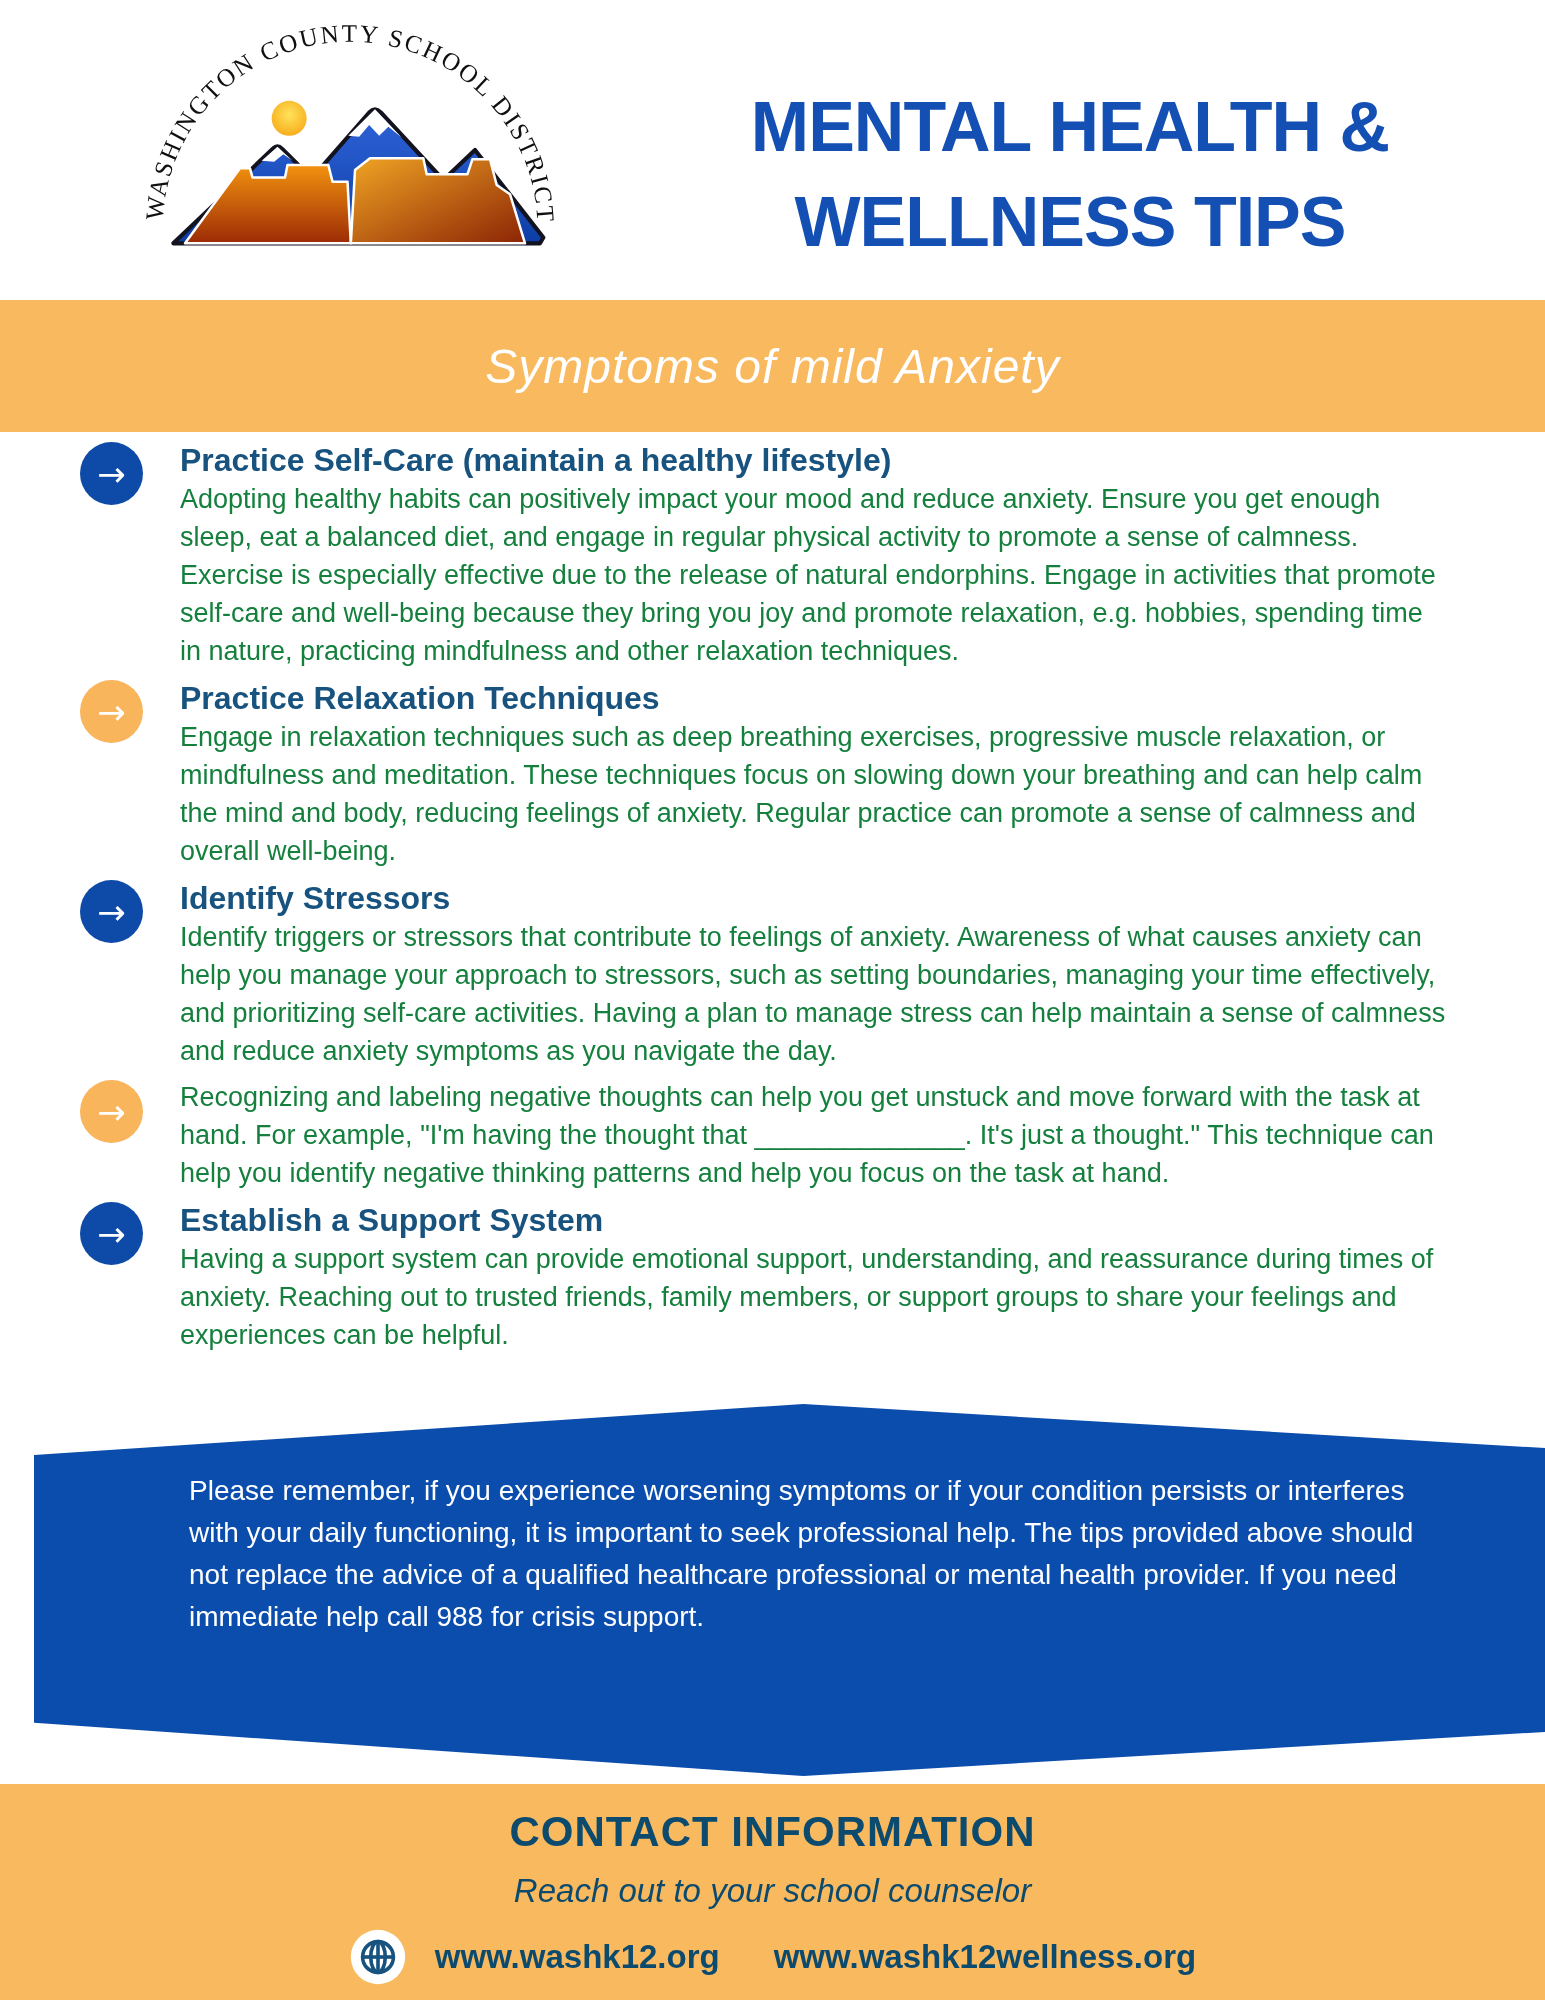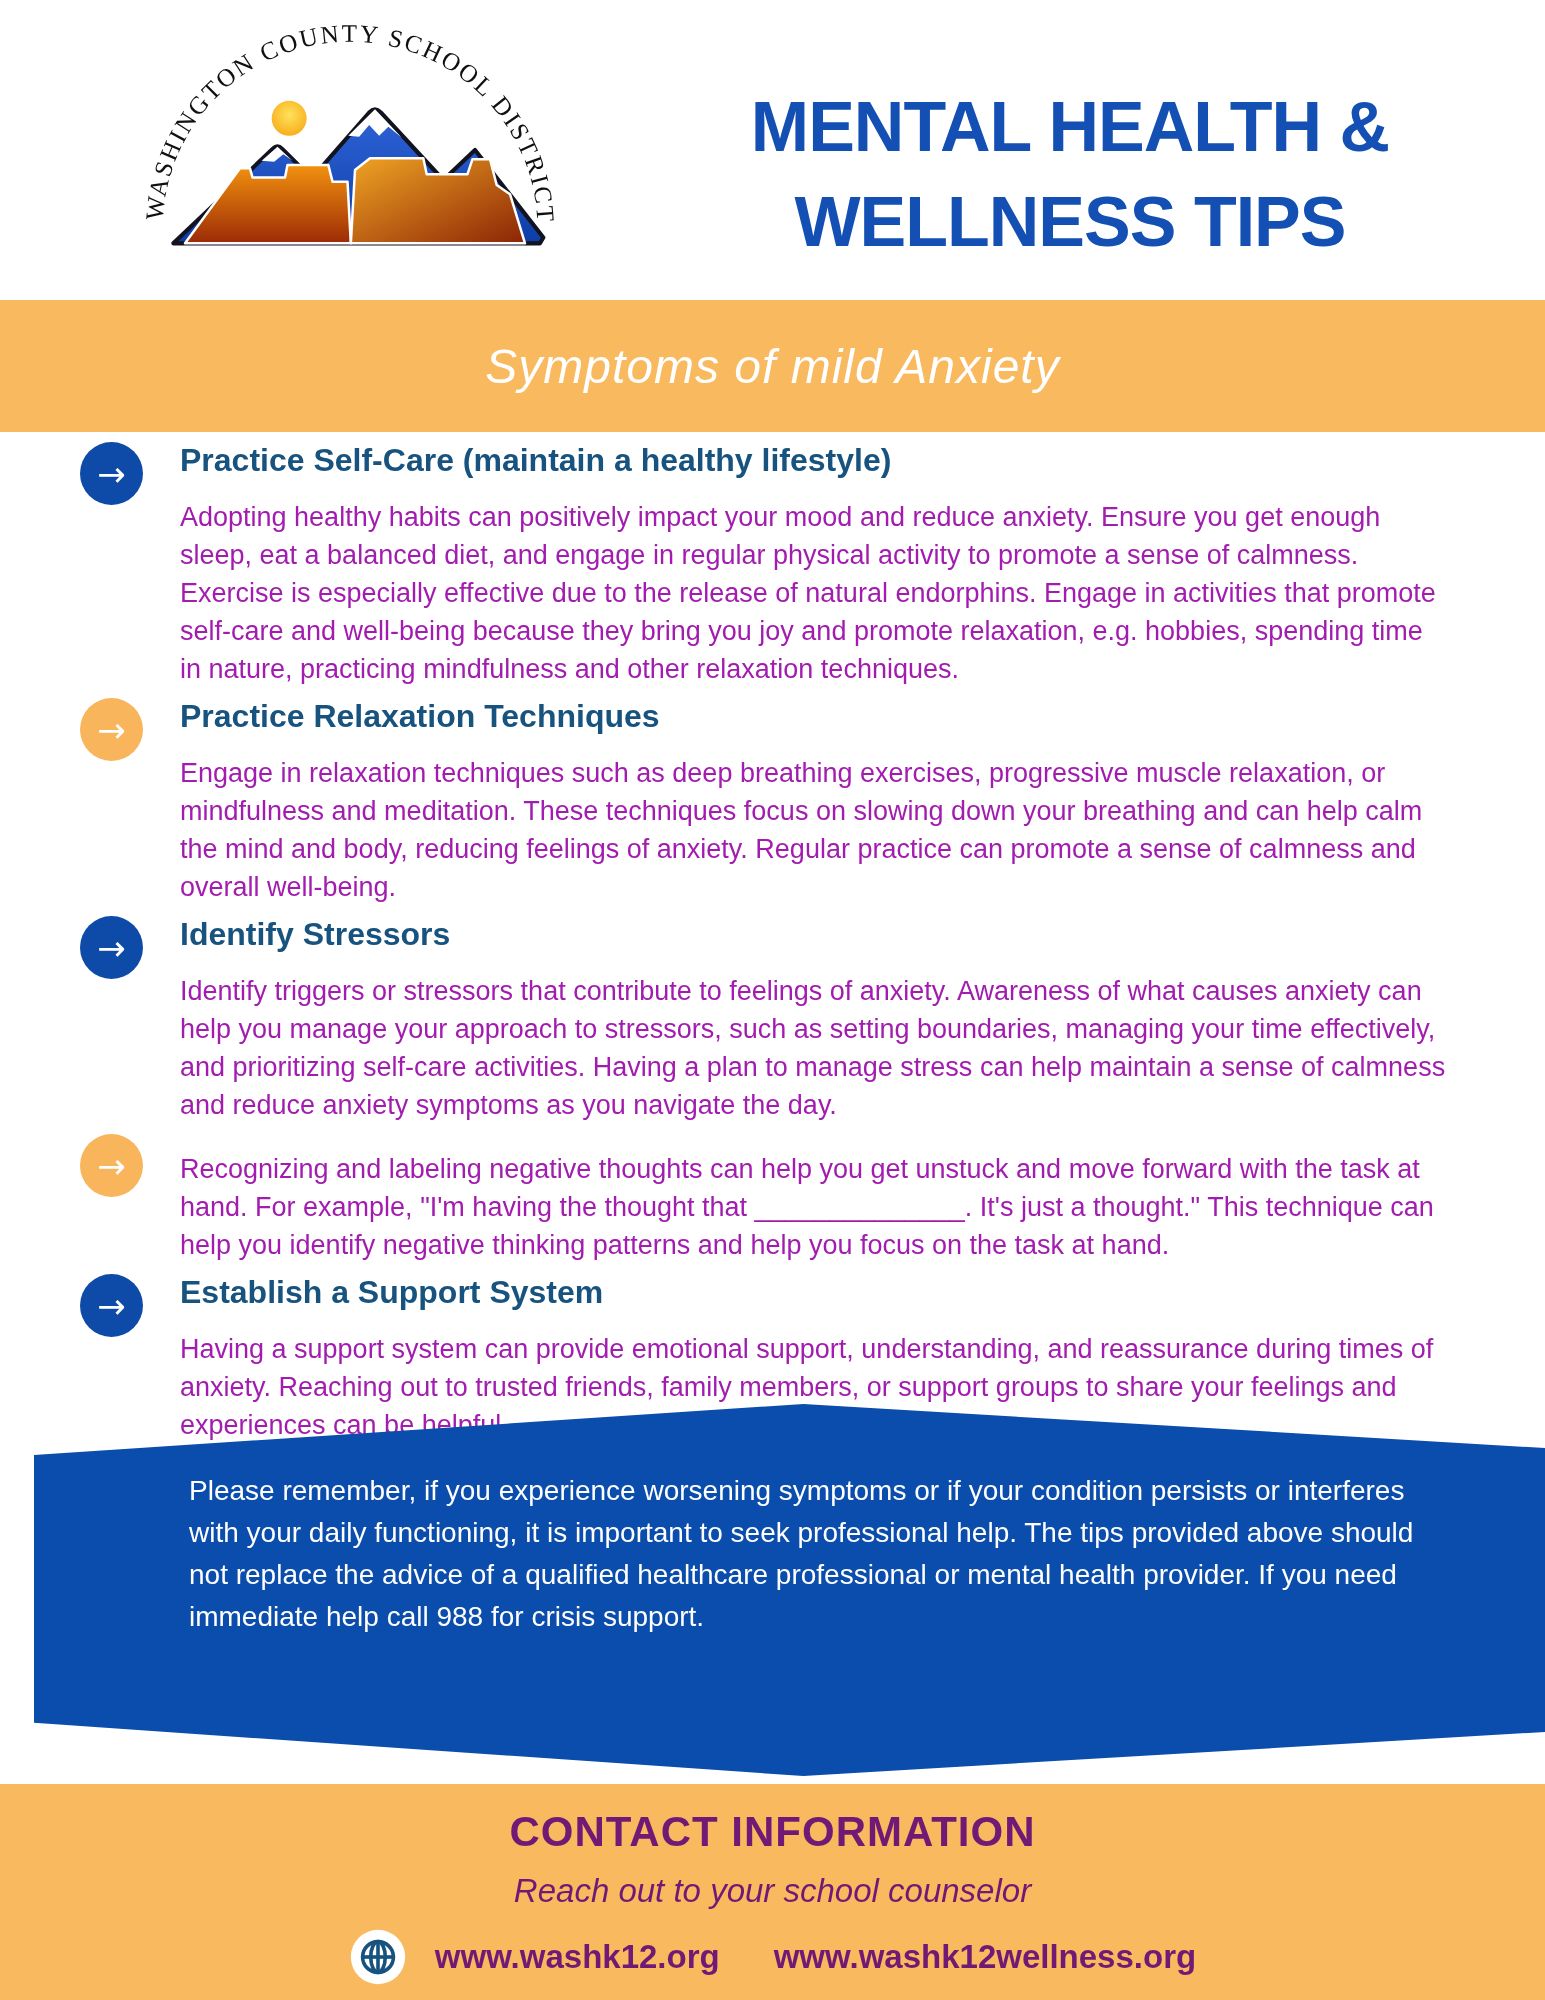--- a/index.html
+++ b/index.html
@@ -36,40 +36,40 @@
     display:flex;align-items:center;justify-content:center;
     color:#ffffff;font-size:34px;font-family:"DejaVu Sans",sans-serif;
     margin-top:2px;
   }
   .tip-icon.blue{background:#0e4ba8;}
   .tip-icon.orange{background:#f9b55c;}
   .tip-heading{
     color:#17537e;font-size:32px;font-weight:bold;line-height:40px;margin:0;
   }
   .tip-body{
-    color:#a21caf;font-size:27px;line-height:38px;margin:18px 0 0 0;
+    color:#15803d;font-size:27px;line-height:38px;margin:0 0 0 0;
     max-width:1280px;
   }
   
   .disclaimer{
     position:absolute;left:0;top:1404px;width:1545px;height:372px;
     background:#0b4dac;
     clip-path:polygon(0 13.7%,49.8% 0%,100% 12.4%,100% 87.6%,49.8% 100%,0 85.7%);
     box-sizing:border-box;
     padding:66px 130px 0 155px;
     margin-left:34px;
   }
   .disclaimer p{
     color:#ffffff;font-size:28px;line-height:42px;margin:0;max-width:1270px;
   }
   
   .footer{
     position:absolute;left:0;top:1784px;width:1545px;height:216px;
     background:#f9b95f;text-align:center;box-sizing:border-box;
-    color:#701a75;
+    color:#0c4a6e;
   }
   .footer-heading{
     font-size:42px;font-weight:bold;letter-spacing:1px;margin:24px 0 0 0;
   }
   .footer-sub{
     font-size:33px;font-weight:normal;font-style:italic;margin:16px 0 0 0;
   }
   .website-row{
     display:flex;align-items:center;justify-content:center;gap:28px;margin-top:18px;
   }

